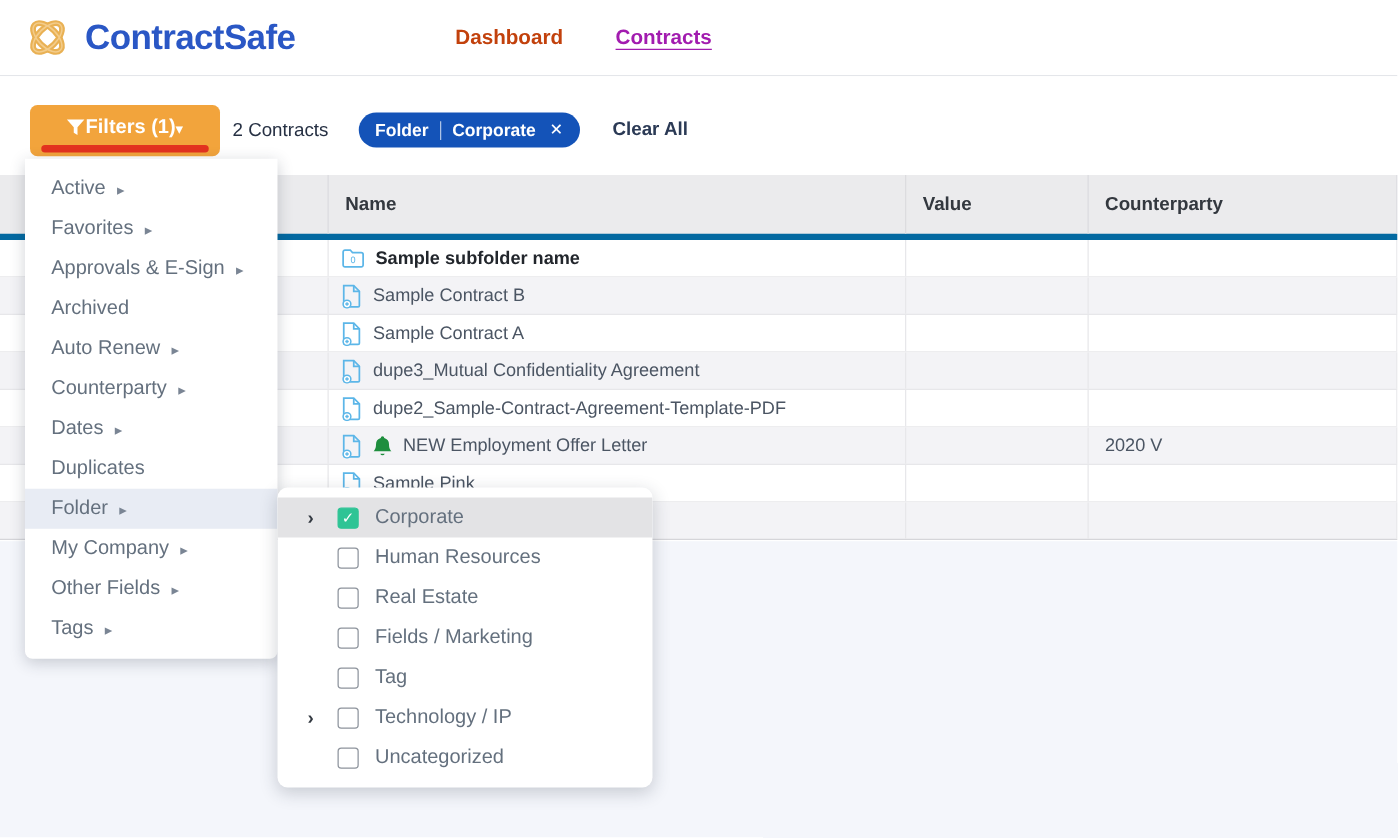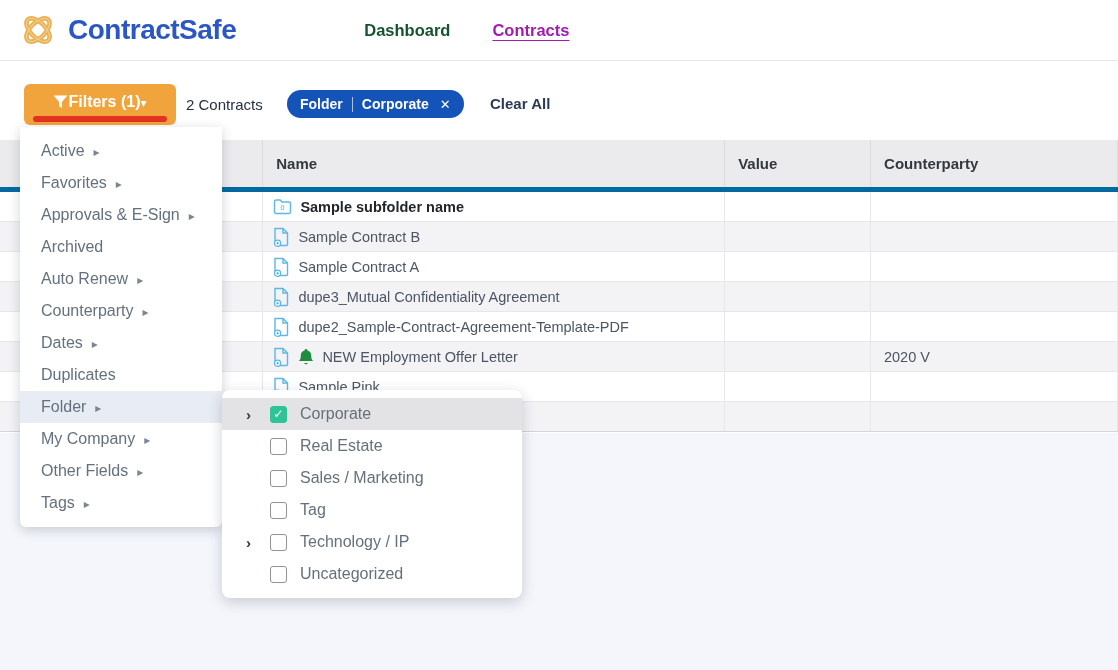--- a/index.html
+++ b/index.html
@@ -6,21 +6,21 @@
   html,body { width:1118px; height:670px; overflow:hidden; background:#fff;
     font-family:"Liberation Sans","DejaVu Sans",sans-serif; }
   .page { position:relative; width:1118px; height:670px; background:#fff; }
 
   
   .topbar { position:absolute; top:0; left:0; width:100%; height:61px; background:#fff;
     border-bottom:1px solid #e4e6ea; display:flex; align-items:center; }
   .brand { display:flex; align-items:center; gap:10px; margin-left:18px; cursor:pointer; }
   .brand-name { font-size:28px; font-weight:700; color:#2a57c5; letter-spacing:-0.5px; }
   .nav { display:flex; gap:42px; margin-left:128px; }
-  .nav-link { font-size:16.5px; font-weight:700; color:#14532d; cursor:pointer; }
+  .nav-link { font-size:16.5px; font-weight:700; color:#c2410c; cursor:pointer; }
   .nav-link.active { color:#a21caf; text-decoration:underline; text-underline-offset:4px; }
 
   
   .toolbar { position:absolute; top:61px; left:0; width:100%; height:79px; background:#fff; }
   .filters-btn { position:absolute; left:24px; top:23px; width:152px; height:41px;
     background:#f2a43c; border:none; border-radius:6px; cursor:pointer;
     display:flex; align-items:center; justify-content:center; gap:0; padding-bottom:6px; }
   .filters-btn .flabel { color:#fff; font-size:16px; font-weight:700; }
   .filters-btn .caret { color:#fff; font-size:12px; margin-top:2px; }
   .filters-underline { position:absolute; left:9px; right:9px; bottom:3px; height:6px;
@@ -350,35 +350,42 @@
   <div class="submenu">
 
       <div class="sub-item active">
         <span class="chev"><span>›</span></span>
         <span class="checkbox checked">
           <span class="check">✓</span>
         </span>
         <span>Corporate</span>
       </div>
 
-
       <div class="sub-item">
         <span class="chev"></span>
         <span class="checkbox">
           
         </span>
+        <span>Human Resources</span>
+      </div>
+
+      <div class="sub-item">
+        <span class="chev"></span>
+        <span class="checkbox">
+          
+        </span>
         <span>Real Estate</span>
       </div>
 
       <div class="sub-item">
         <span class="chev"></span>
         <span class="checkbox">
           
         </span>
-        <span>Sales / Marketing</span>
+        <span>Fields / Marketing</span>
       </div>
 
       <div class="sub-item">
         <span class="chev"></span>
         <span class="checkbox">
           
         </span>
         <span>Tag</span>
       </div>
 

